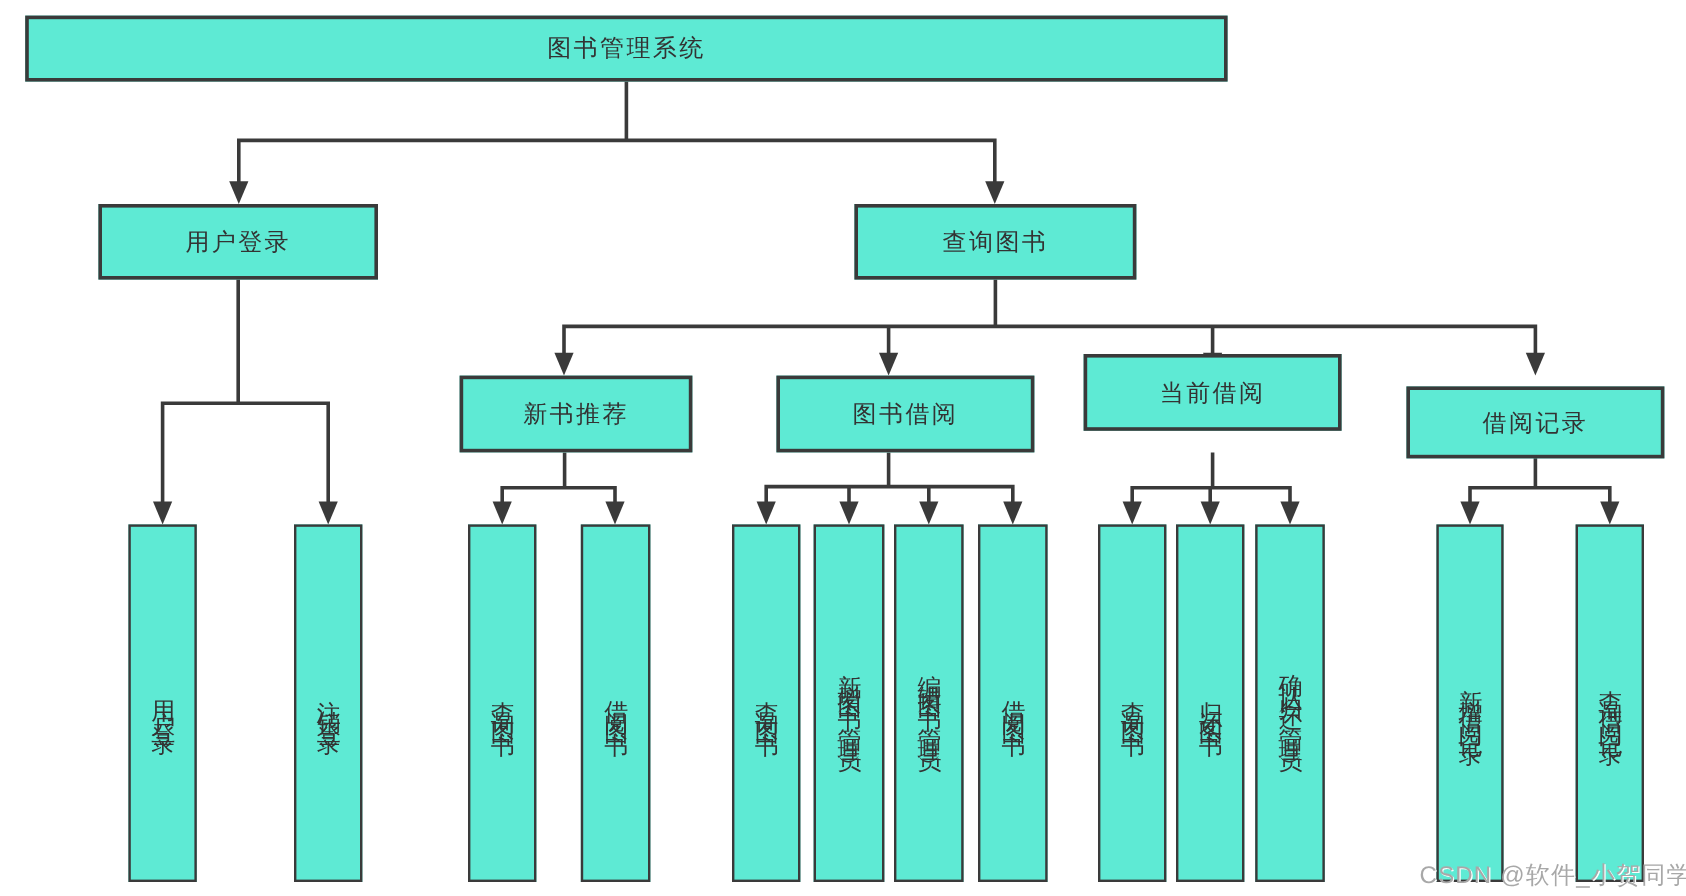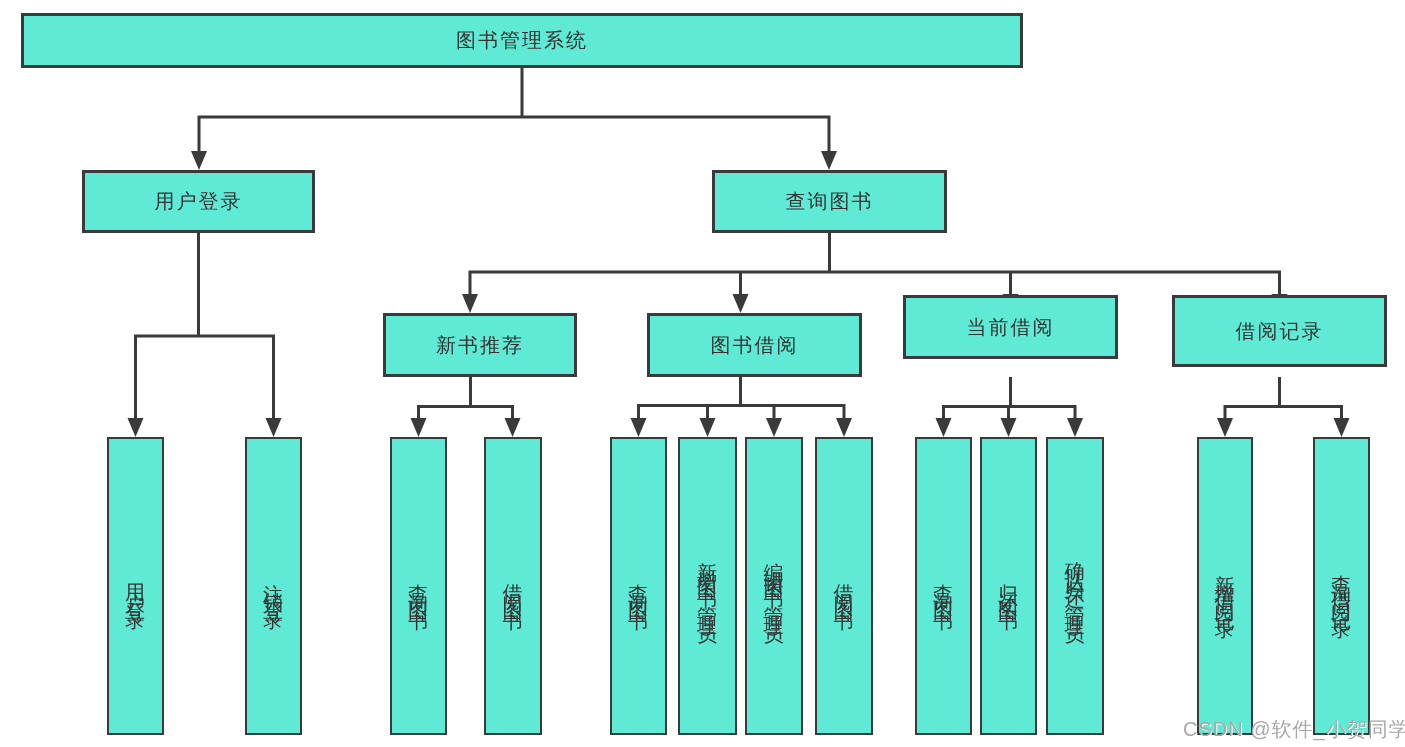--- a/index.html
+++ b/index.html
@@ -38,21 +38,21 @@
     letter-spacing: 9px;
     line-height: 1;
   }
   
   .n-root            { left: 21px;   top: 13px;  width: 1002px; height: 55px; }
   .n-user-login      { left: 82px;   top: 170px; width: 233px;  height: 63px; }
   .n-book-mgmt       { left: 712px;  top: 170px; width: 235px;  height: 63px; }
   .n-new-book        { left: 363px;  top: 313px; width: 194px;  height: 64px; margin-left: 20px; }
   .n-book-borrow     { left: 647px;  top: 313px; width: 215px;  height: 64px; }
   .n-current-borrow  { left: 903px;  top: 295px; width: 215px;  height: 64px; }
-  .n-borrow-records  { left: 1172px; top: 295px; width: 215px;  height: 72px; text-align: center; }
+  .n-borrow-records  { left: 1172px; top: 322px; width: 215px;  height: 60px; text-align: center; }
   .leaf { top: 437px; height: 298px; width: 57px; }
   .l-1  { left: 107px; }
   .l-2  { left: 245px; }
   .l-3  { left: 390px; }
   .l-4  { left: 484px; width: 58px; }
   .l-5  { left: 610px; }
   .l-6  { left: 678px; width: 59px; }
   .l-7  { left: 745px; width: 58px; }
   .l-8  { left: 815px; width: 58px; }
   .l-9  { left: 915px; }

